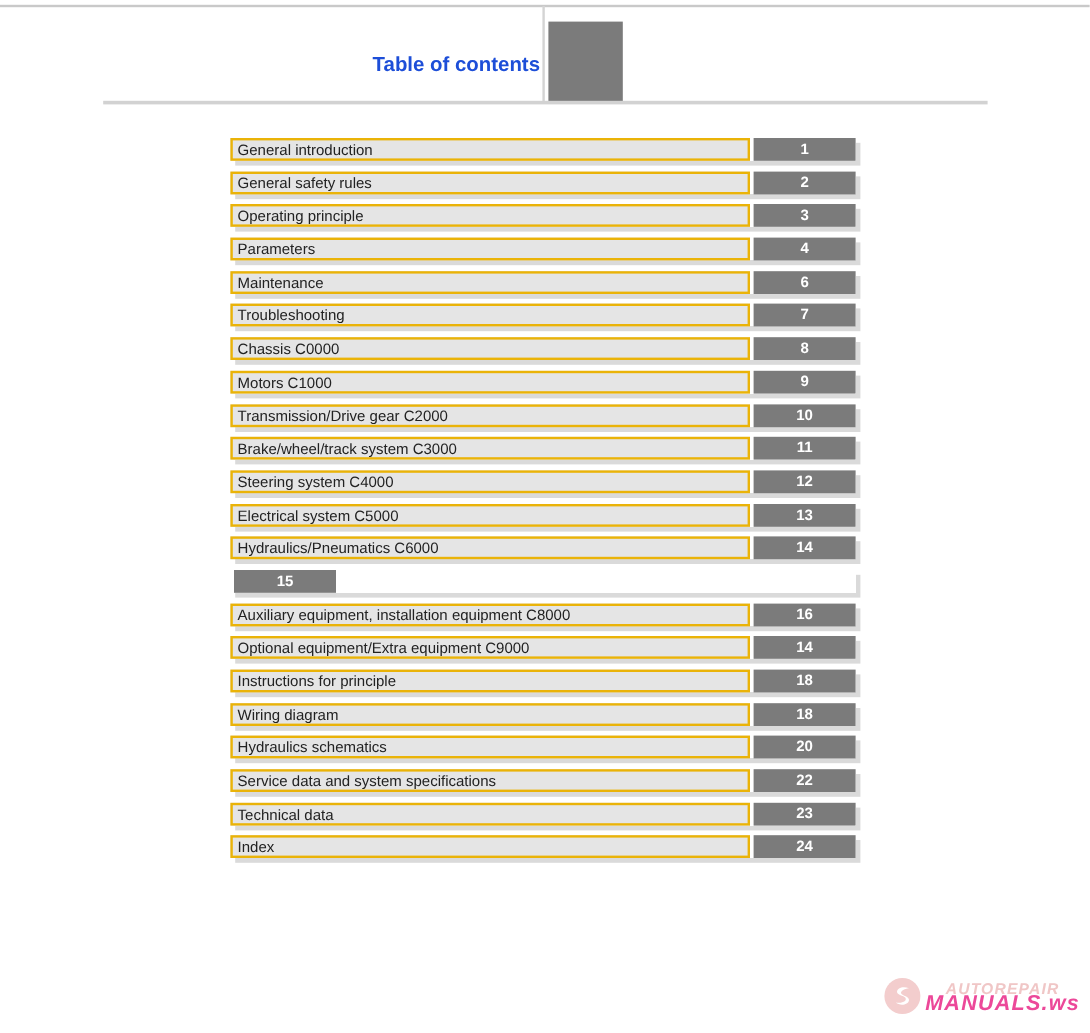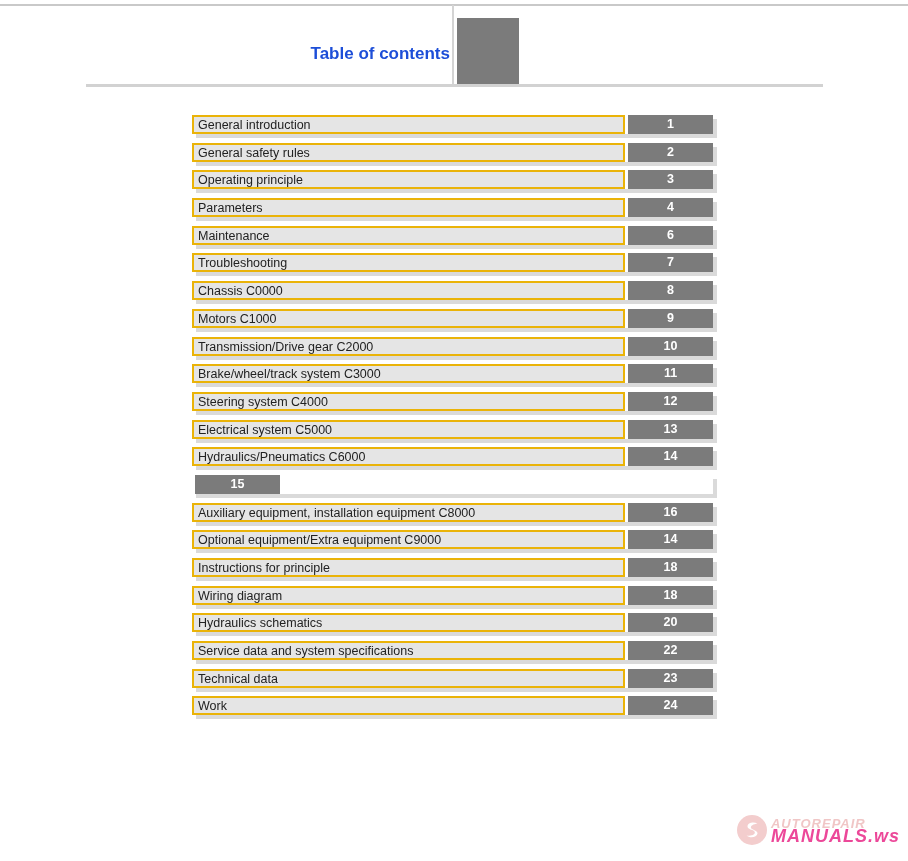--- a/index.html
+++ b/index.html
@@ -62,20 +62,21 @@
     font-size:12.5px;
     font-weight:bold;
     text-align:center;
     line-height:19px;
   }
   
   .watermark{
     position:absolute;right:8px;bottom:16px;
     display:flex;align-items:center;
     user-select:none;
+    text-align:center;
   }
   .wm-logo{
     width:30px;height:30px;border-radius:50%;
     background:#f3cdcd;
     display:flex;align-items:center;justify-content:center;
     margin-right:4px;
   }
   .wm-logo svg{display:block;}
   .wm-text{line-height:12px;}
   .wm-line1{
@@ -196,21 +197,21 @@
       <div class="toc-label">Service data and system specifications</div>
       <div class="toc-gap"></div>
       <div class="toc-num">22</div>
     </div>
     <div class="toc-row">
       <div class="toc-label">Technical data</div>
       <div class="toc-gap"></div>
       <div class="toc-num">23</div>
     </div>
     <div class="toc-row">
-      <div class="toc-label">Work</div>
+      <div class="toc-label">Index</div>
       <div class="toc-gap"></div>
       <div class="toc-num">24</div>
     </div>
   </div>
 
 <div class="watermark">
   <span class="wm-logo">
     <svg width="22" height="22" viewBox="0 0 22 22">
       <path d="M16.5 4.5 C12 2.5 6.5 4 6.5 7.5 C6.5 10.5 12 10.5 13.5 12.5 C15 14.8 11.5 17.5 5.5 16.5 C9 19.5 16 18.5 16.5 14.5 C16.9 11.5 11 11 10 9 C9 7 12.5 5 16.5 4.5 Z" fill="#ffffff"></path>
     </svg>

